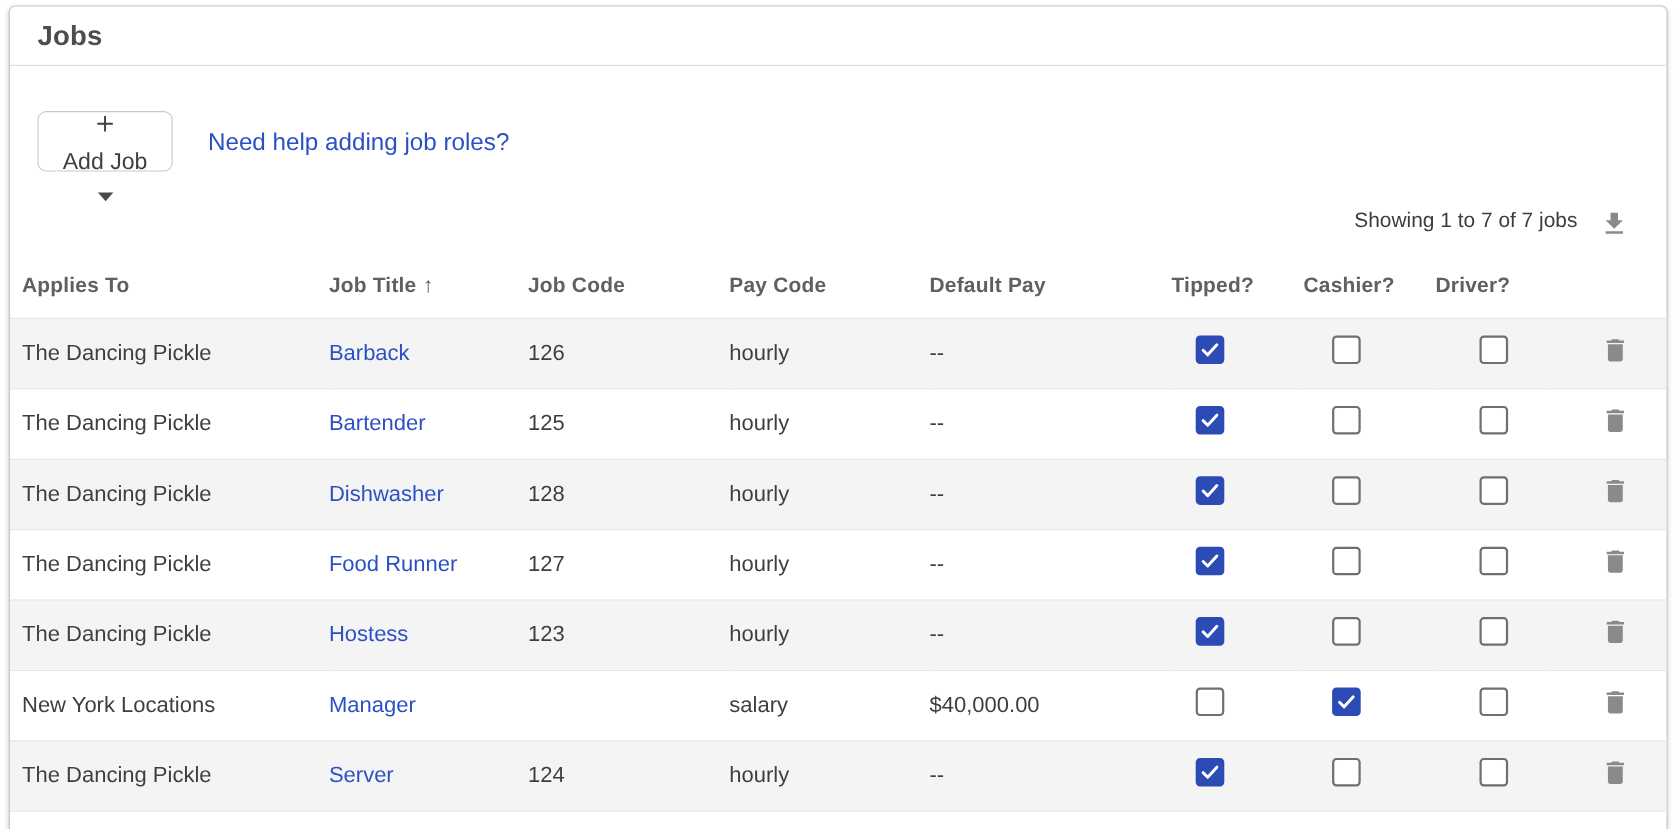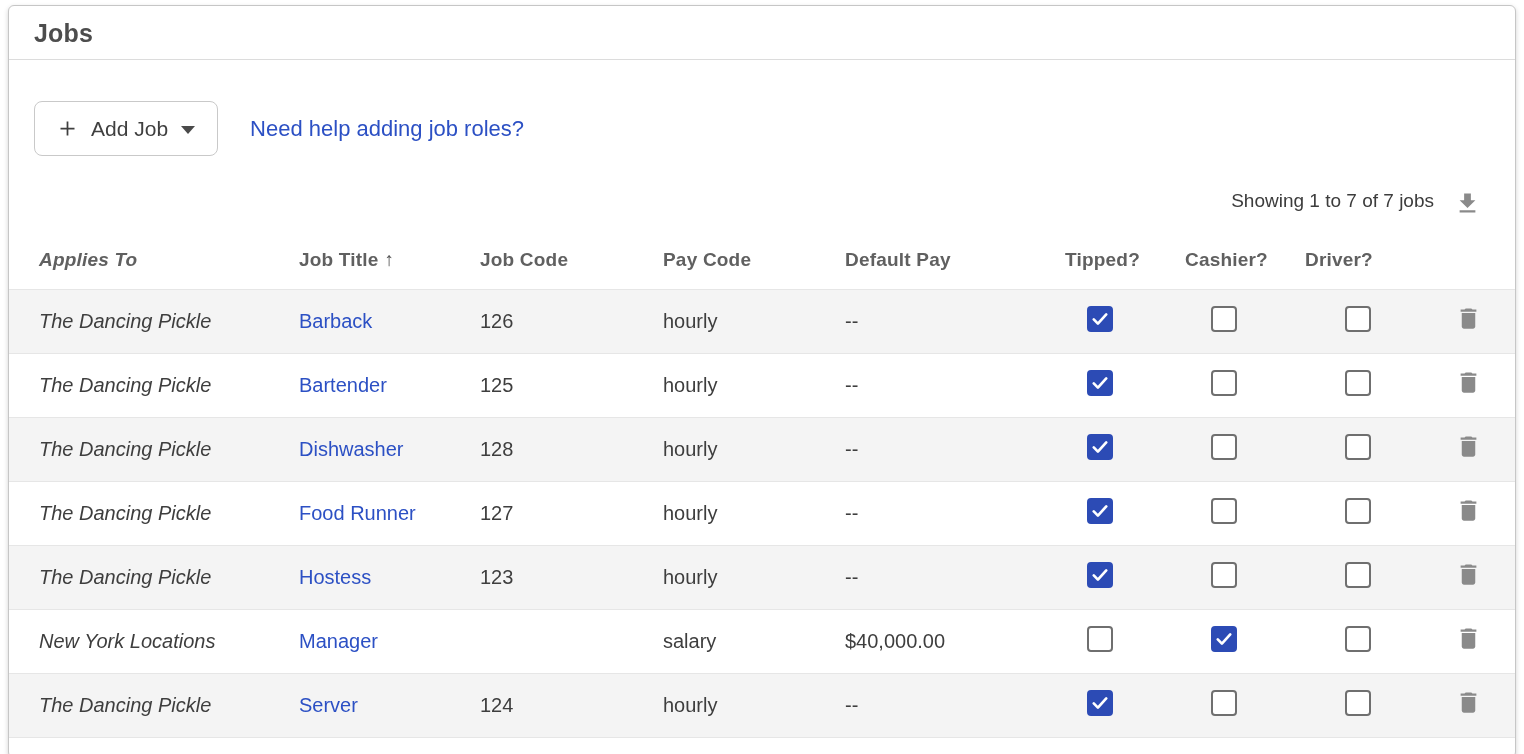--- a/index.html
+++ b/index.html
@@ -17,21 +17,21 @@
     padding: 13px 0 11px 25px;
     border-bottom: 1px solid #dcdcdc;
   }
   .page-title { font-size: 25px; font-weight: bold; color: #4d4d4d; letter-spacing: .2px; }
 
   .toolbar { display: flex; align-items: center; gap: 32px; margin: 41px 0 0 25px; }
   .add-job-btn {
     display: inline-flex; align-items: center; gap: 13px;
     height: 55px; padding: 0 22px;
     background: #fff; border: 1px solid #c9c9c9; border-radius: 8px;
-    font-family: inherit; font-size: 21px; color: #3f3f3f; cursor: pointer;
+    font-family: inherit; font-size: 21px; color: #3f3f3f; cursor: pointer; flex-direction: column;
   }
   .plus-icon { width: 21px; height: 21px; color: #3f3f3f; display: inline-flex; }
   .plus-icon svg { width: 100%; height: 100%; }
   .caret-down { width: 0; height: 0; border-left: 7px solid transparent; border-right: 7px solid transparent; border-top: 8px solid #4a4a4a; margin-top: 2px; }
   .help-link { font-size: 22px; color: var(--link-blue, #2c50c4); text-decoration: none; cursor: pointer; }
 
   .summary-row {
     display: flex; justify-content: flex-end; align-items: flex-start; gap: 20px;
     margin-top: 34px; padding-right: 34px; height: 32px;
   }
@@ -41,21 +41,21 @@
 
   table { width: 100%; border-collapse: collapse; table-layout: fixed; margin-top: 10px; }
   col.c1 { width: 290px; } col.c2 { width: 181px; } col.c3 { width: 183px; }
   col.c4 { width: 182px; } col.c5 { width: 220px; } col.c6 { width: 120px; }
   col.c7 { width: 120px; } col.c8 { width: 100px; } col.c9 { width: auto; }
 
   th {
     text-align: left; font-size: 19px; font-weight: bold; color: #606060;
     height: 57px; vertical-align: middle; padding: 0; letter-spacing: .2px;
   }
-  th.first, td.first { padding-left: 30px; font-style: italic; }
+  th.first, td.first { padding-left: 11px; }
   .sort-arrow { font-weight: bold; font-size: 19px; margin-left: 6px; color: #555; }
 
   tbody tr { border-top: 1px solid #e6e6e6; }
   tbody tr:last-child { border-bottom: 1px solid #e6e6e6; }
   tbody tr:nth-child(odd) { background: var(--row-alt, #f4f4f4); }
   td { height: 64px; vertical-align: middle; font-size: 20px; color: #3e3e3e; padding: 0; }
   .job-link { color: var(--link-blue, #2c50c4); text-decoration: none; cursor: pointer; }
 
   .checkbox {
     display: inline-block; width: 26px; height: 26px; border-radius: 4px;

